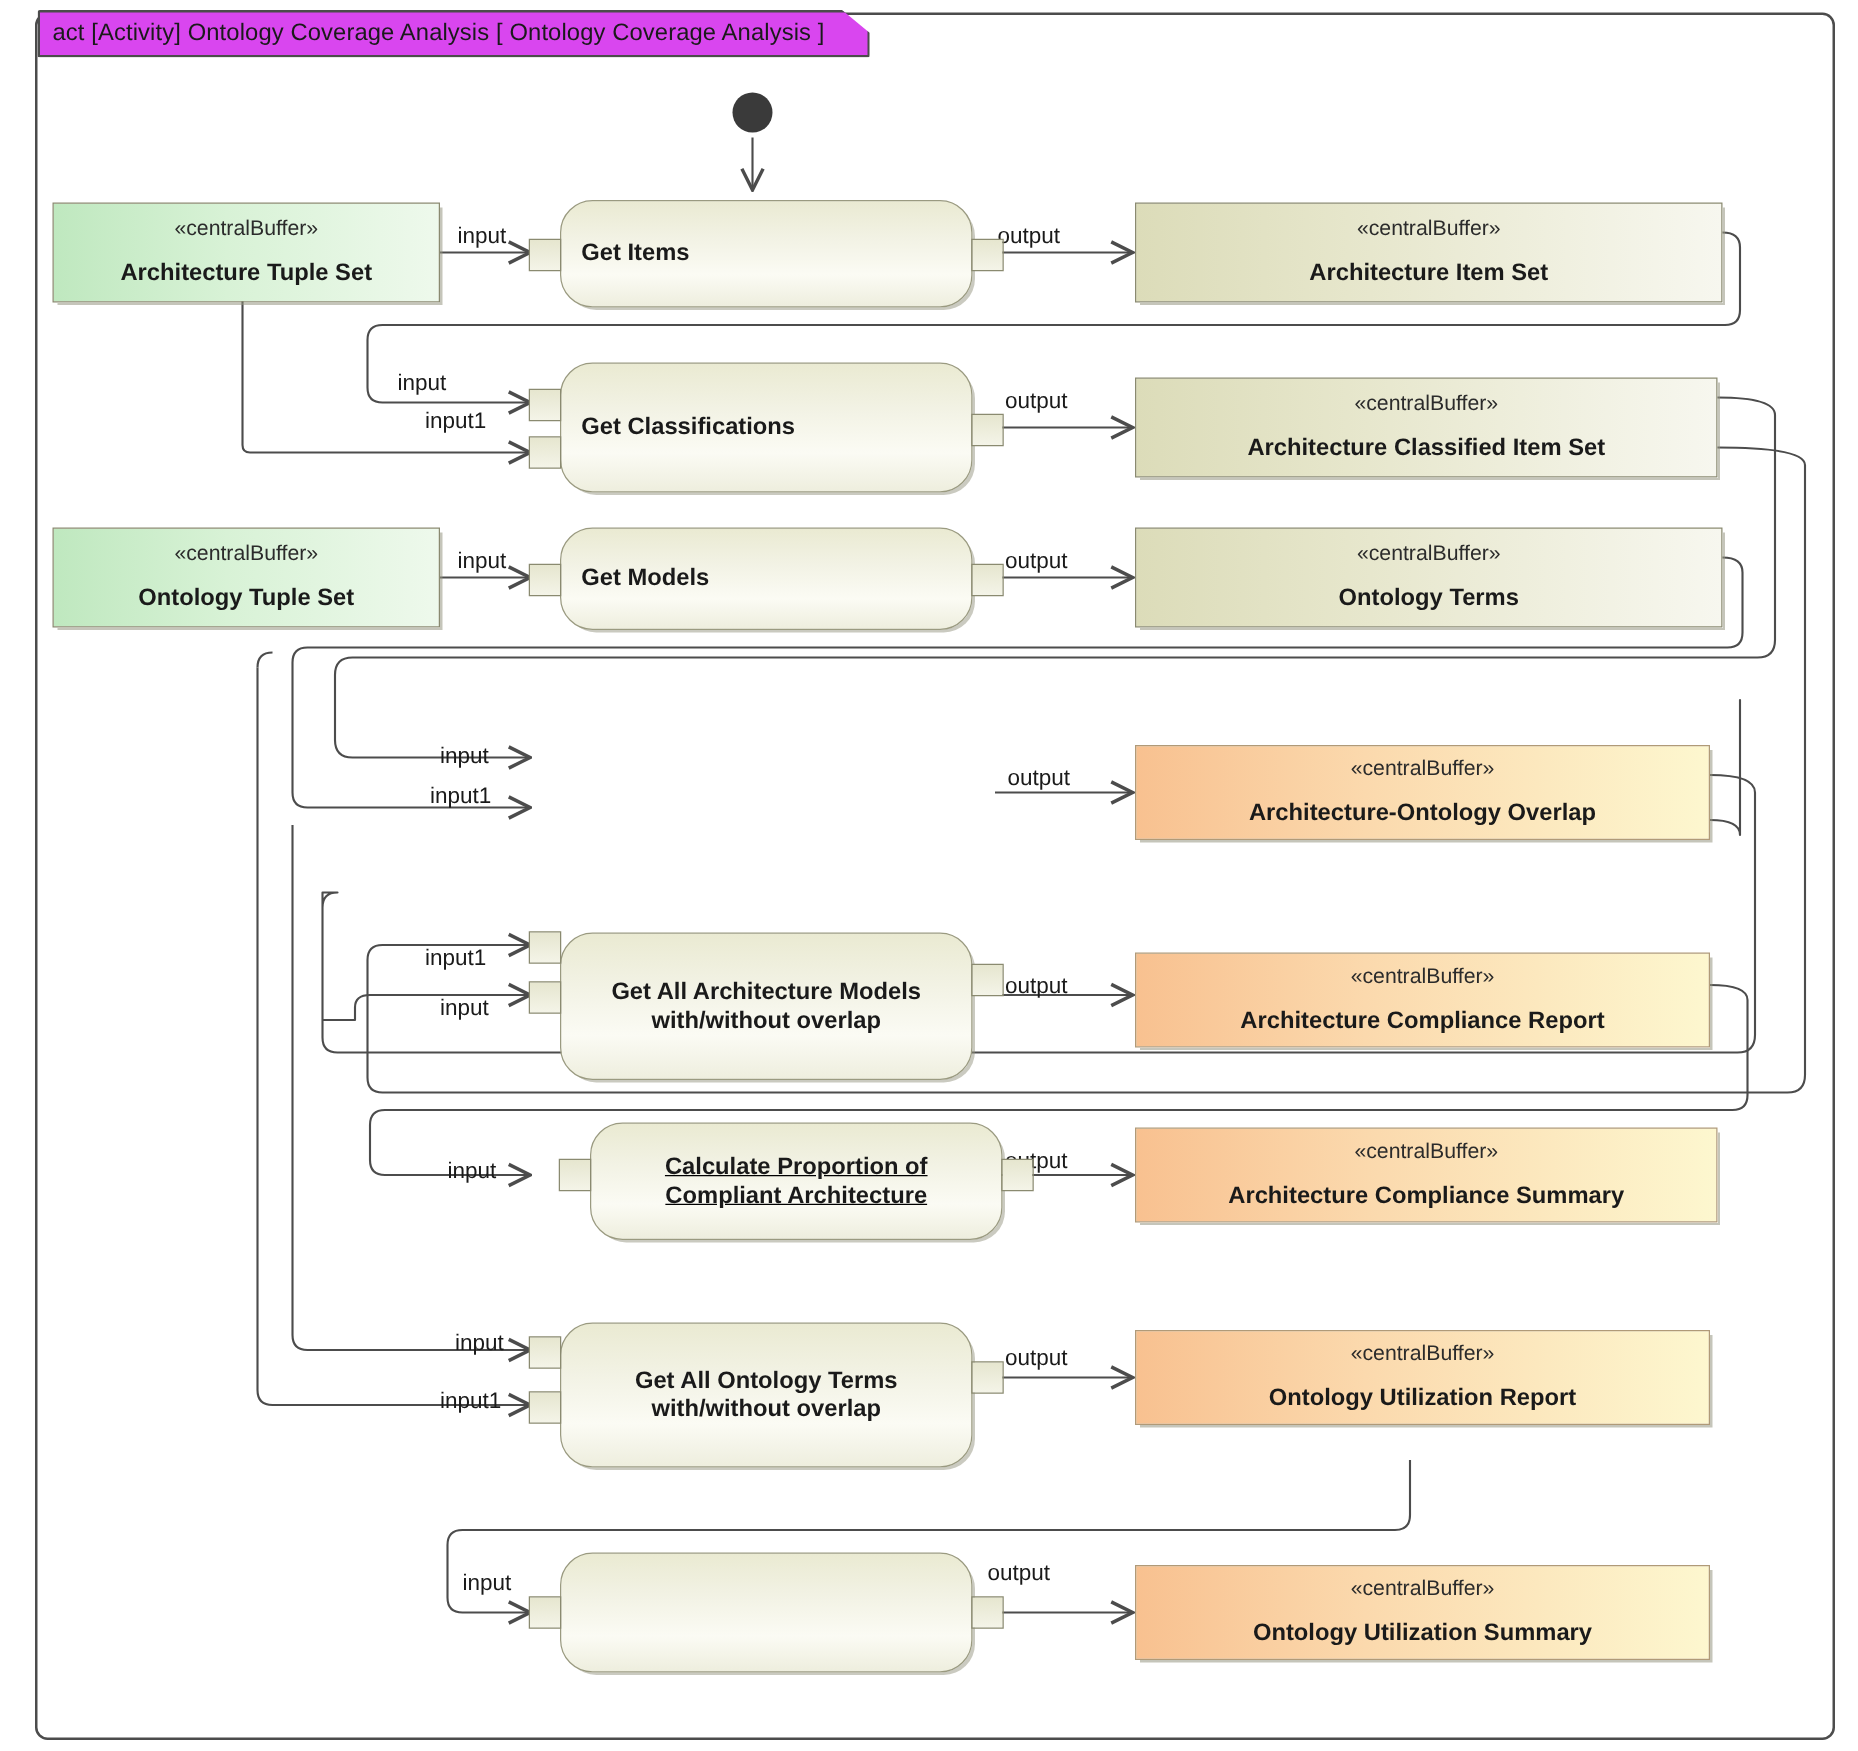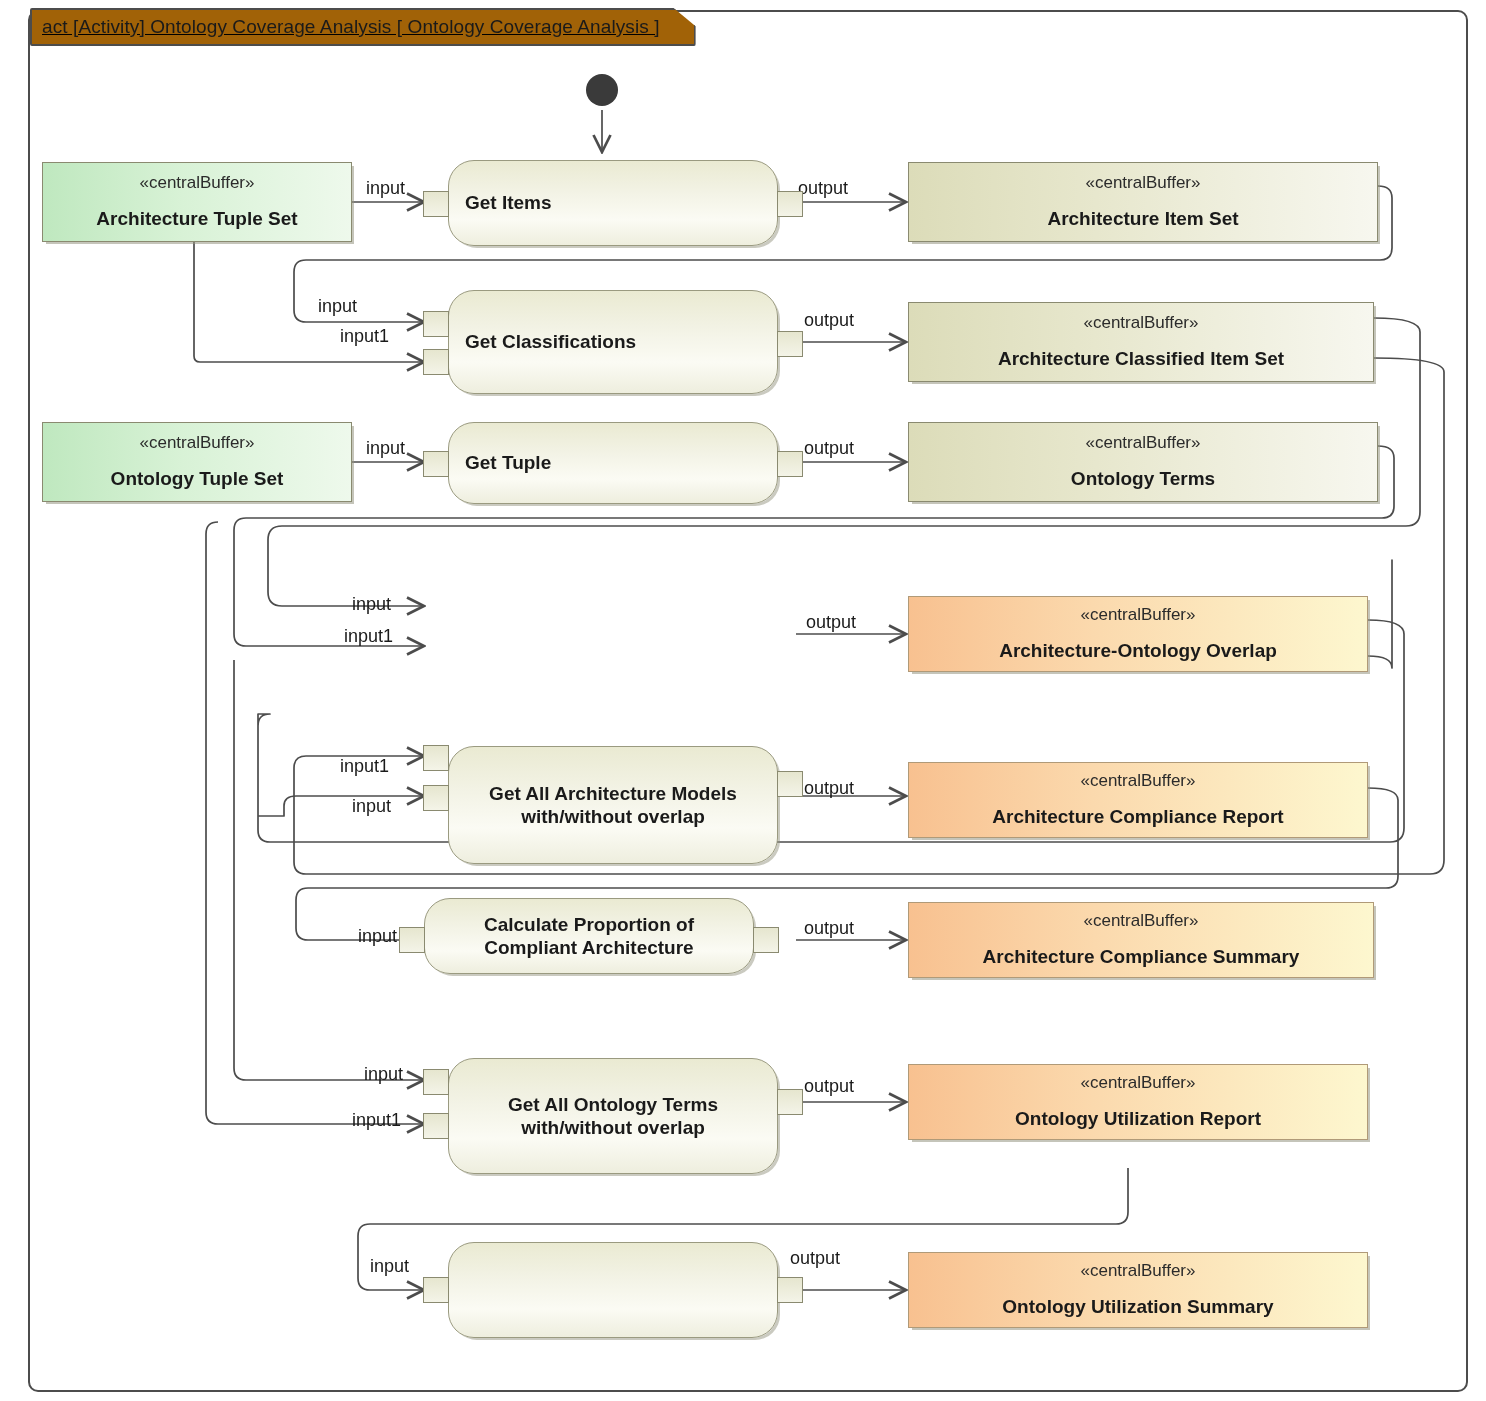--- a/index.html
+++ b/index.html
@@ -3,23 +3,23 @@
 <meta charset="utf-8">
 <style>
   html,body{margin:0;padding:0;background:#ffffff;}
   body{font-family:"Liberation Sans",sans-serif;}
   #root{position:relative;width:1486px;height:1401px;overflow:hidden;background:#fff;}
 
   
   #frame{position:absolute;left:28px;top:10px;width:1436px;height:1378px;
          border:2px solid #4c4c4c;border-radius:10px;background:transparent;}
   #frame-tab{position:absolute;left:30px;top:8px;height:30px;
-         border:2px solid #4c4c4c;background:#a16207;border-radius:2px 2px 2px 2px;
+         border:2px solid #4c4c4c;background:#d946ef;border-radius:2px 2px 2px 2px;
          padding:2px 34px 2px 10px;display:flex;align-items:center;white-space:nowrap;
-         clip-path:polygon(0 0,calc(100% - 22px) 0,100% 48%,100% 100%,0 100%);text-decoration:underline;}
+         clip-path:polygon(0 0,calc(100% - 22px) 0,100% 48%,100% 100%,0 100%);}
   #frame-tab .ft{font-size:19px;color:#1a1a1a;letter-spacing:.1px;}
 
   
   #edges{position:absolute;left:0;top:0;width:1486px;height:1401px;pointer-events:none;}
 
   
   .node{position:absolute;box-sizing:border-box;}
 
   .buffer{border:1px solid #8a8a70;display:flex;flex-direction:column;
           align-items:center;justify-content:center;
@@ -207,34 +207,34 @@
   </div>
 
   <div class="node action" style="left:448px;top:290px;width:330px;height:104px;">
     <div class="at">Get Classifications</div>
     <div class="pin" style="left:-26px;top:20px;"></div>
     <div class="pin" style="left:-26px;top:58px;"></div>
     <div class="pin" style="right:-26px;top:40px;"></div>
   </div>
 
   <div class="node action" style="left:448px;top:422px;width:330px;height:82px;">
-    <div class="at">Get Tuple</div>
+    <div class="at">Get Models</div>
     <div class="pin" style="left:-26px;top:28px;"></div>
     <div class="pin" style="right:-26px;top:28px;"></div>
   </div>
 
 
   <div class="node action" style="left:448px;top:746px;width:330px;height:118px;">
     <div class="at">Get All Architecture Models with/without overlap</div>
     <div class="pin" style="left:-26px;top:-2px;"></div>
     <div class="pin" style="left:-26px;top:38px;"></div>
     <div class="pin" style="right:-26px;top:24px;"></div>
   </div>
 
-  <div class="node action" style="left:424px;top:898px;width:330px;height:76px;">
+  <div class="node action" style="left:472px;top:898px;width:330px;height:94px;text-decoration:underline;">
     <div class="at">Calculate Proportion of Compliant Architecture</div>
     <div class="pin" style="left:-26px;top:28px;"></div>
     <div class="pin" style="right:-26px;top:28px;"></div>
   </div>
 
   <div class="node action" style="left:448px;top:1058px;width:330px;height:116px;">
     <div class="at">Get All Ontology Terms with/without overlap</div>
     <div class="pin" style="left:-26px;top:10px;"></div>
     <div class="pin" style="left:-26px;top:54px;"></div>
     <div class="pin" style="right:-26px;top:30px;"></div>

